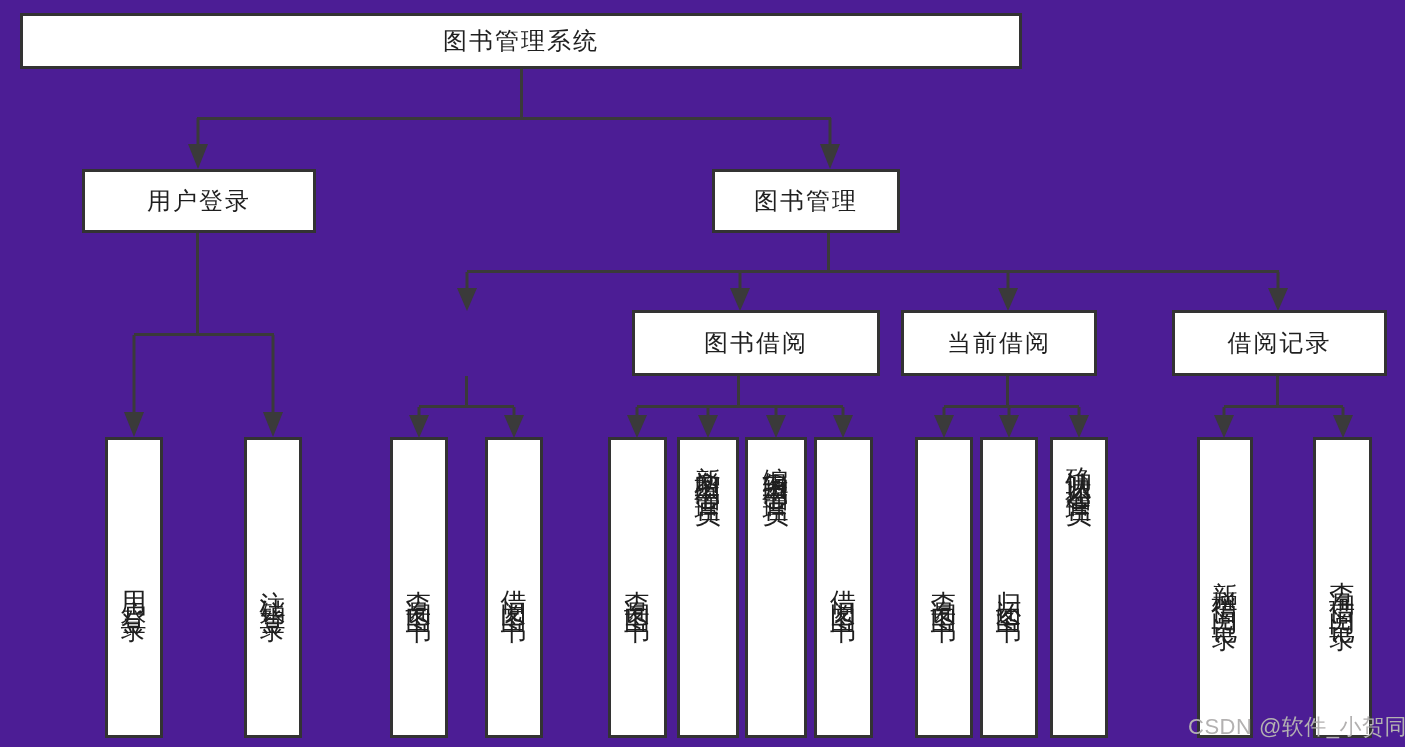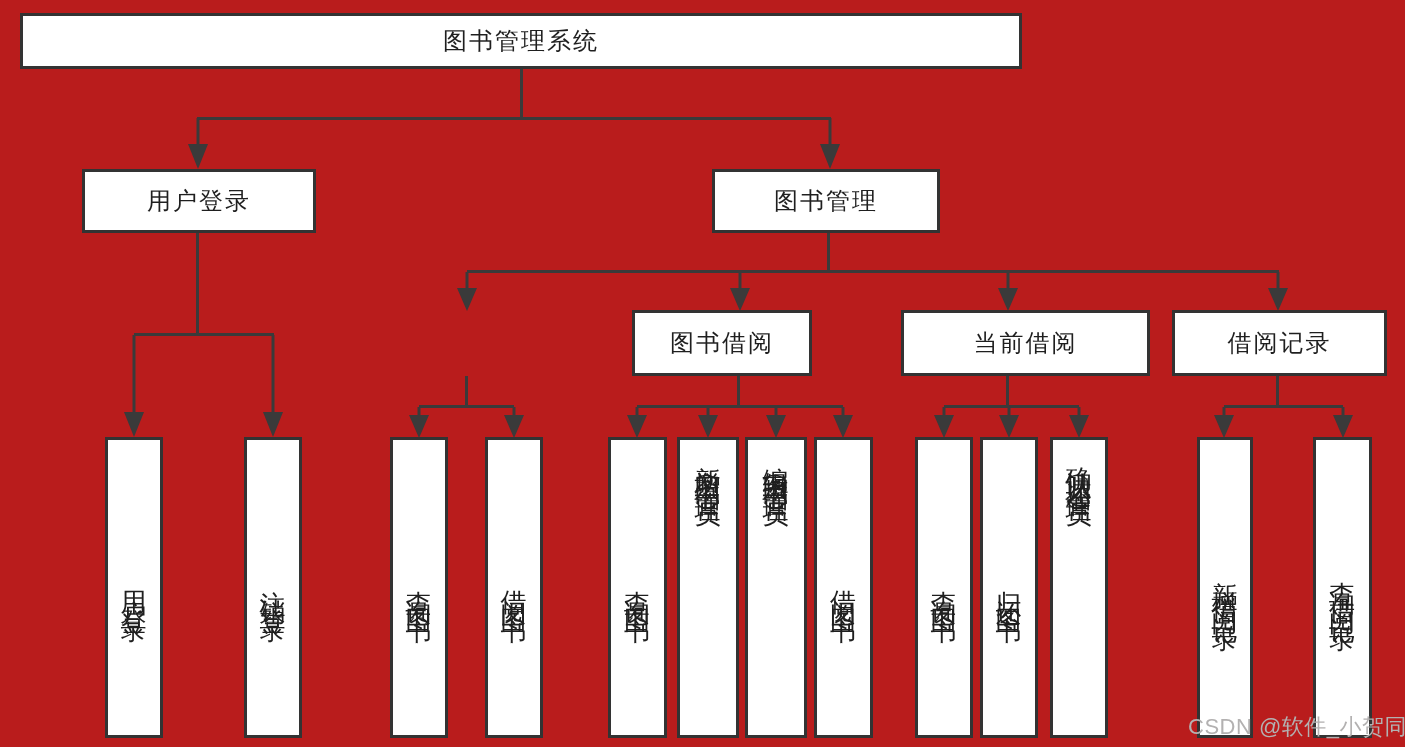--- a/index.html
+++ b/index.html
@@ -1,17 +1,17 @@
 <!DOCTYPE html>
 <html><head>
 <meta charset="utf-8">
 <style>
   html,body{margin:0;padding:0;background:#ffffff;}
   #stage{
-    position:relative;width:1405px;height:747px;background:#b91c1c;overflow:hidden;
+    position:relative;width:1405px;height:747px;background:#4c1d95;overflow:hidden;
     font-family:"Liberation Sans","DejaVu Sans",sans-serif;color:#1f1f1f;
   }
   #connectors{position:absolute;left:0;top:0;width:1405px;height:747px;}
   .node{
     position:absolute;box-sizing:border-box;background:#ffffff;
     border:3px solid #333333;display:flex;align-items:center;justify-content:center;
   }
   .h-label{font-size:24px;letter-spacing:2px;white-space:nowrap;}
   .root{left:20px;top:13px;width:1002px;height:56px;}
   .lvl2{top:169px;height:64px;}
@@ -99,28 +99,28 @@
     </g>
   </svg>
 
   <div class="node root">
     <span class="h-label">图书管理系统</span>
   </div>
 
   <div class="node lvl2" style="left:82px;width:234px;">
     <span class="h-label">用户登录</span>
   </div>
-  <div class="node lvl2" style="left:712px;width:228px;">
+  <div class="node lvl2" style="left:712px;width:188px;">
     <span class="h-label">图书管理</span>
   </div>
 
-  <div class="node lvl3" style="left:632px;width:180px;">
+  <div class="node lvl3" style="left:632px;width:248px;">
     <span class="h-label">图书借阅</span>
   </div>
-  <div class="node lvl3" style="left:901px;width:249px;">
+  <div class="node lvl3" style="left:901px;width:196px;">
     <span class="h-label">当前借阅</span>
   </div>
   <div class="node lvl3" style="left:1172px;width:215px;">
     <span class="h-label">借阅记录</span>
   </div>
 
   <div class="node leaf" style="left:105px;width:58px;">
     <span class="v-label">用户登录</span>
   </div>
   <div class="node leaf" style="left:244px;width:58px;">

